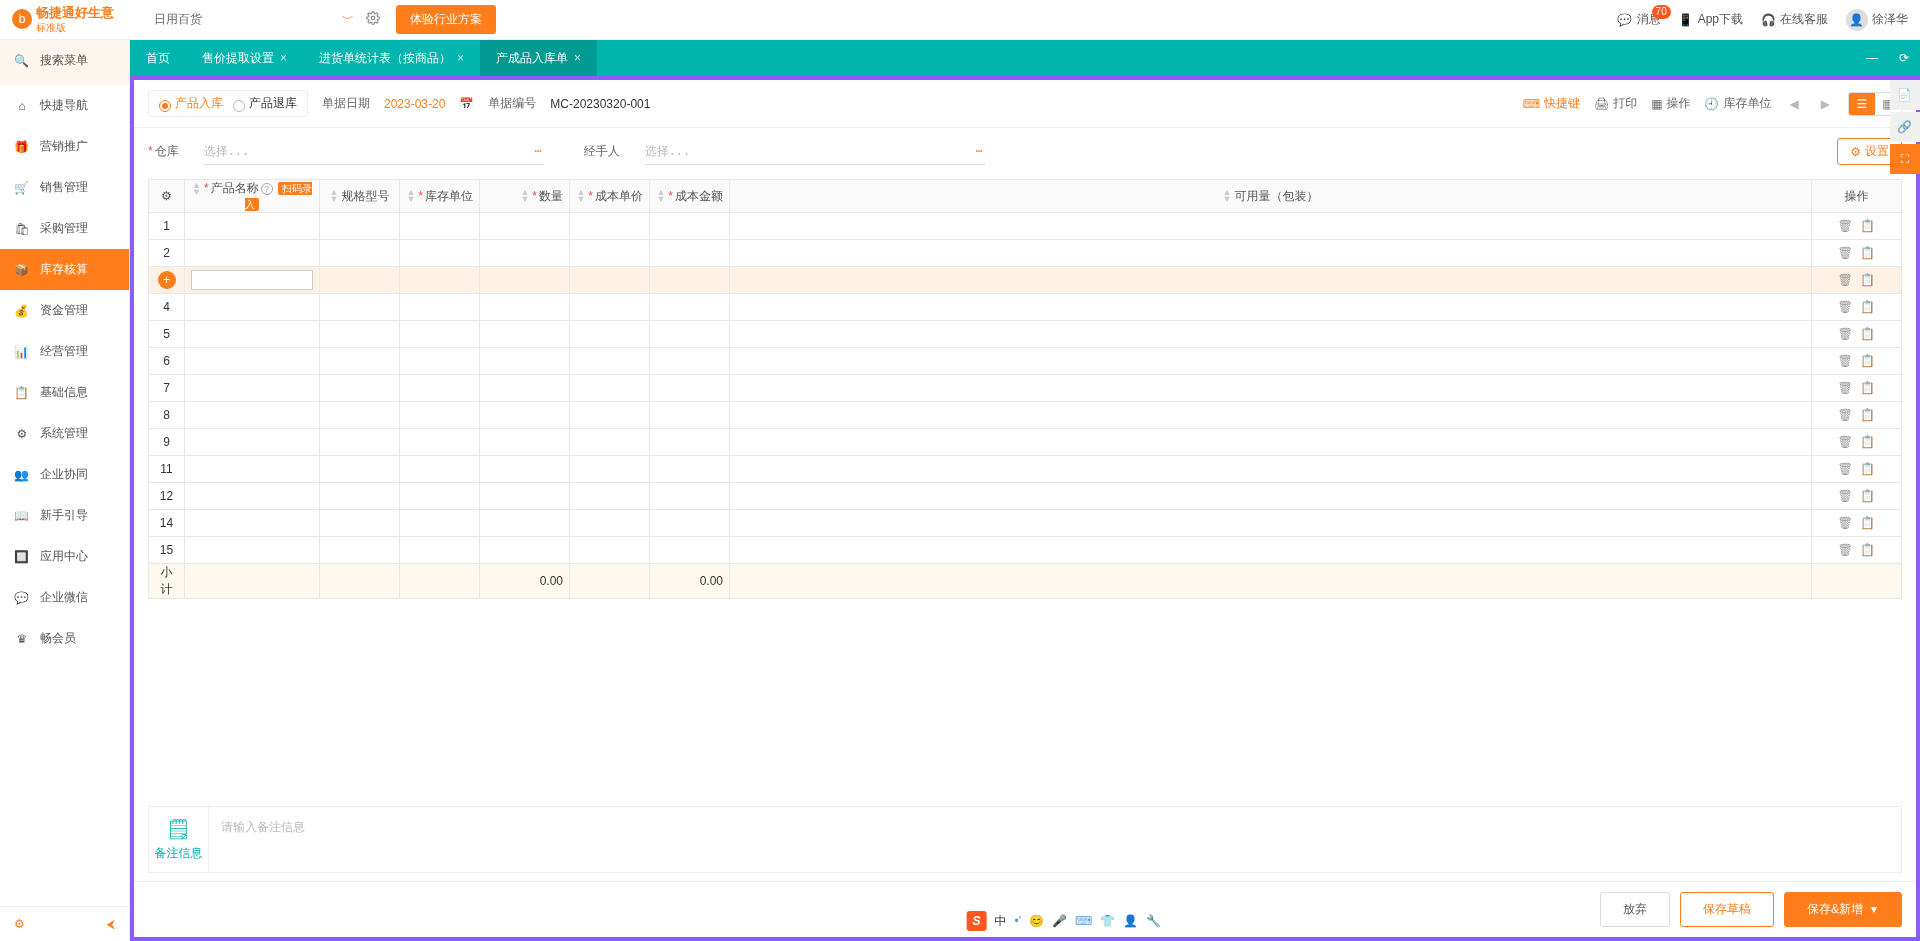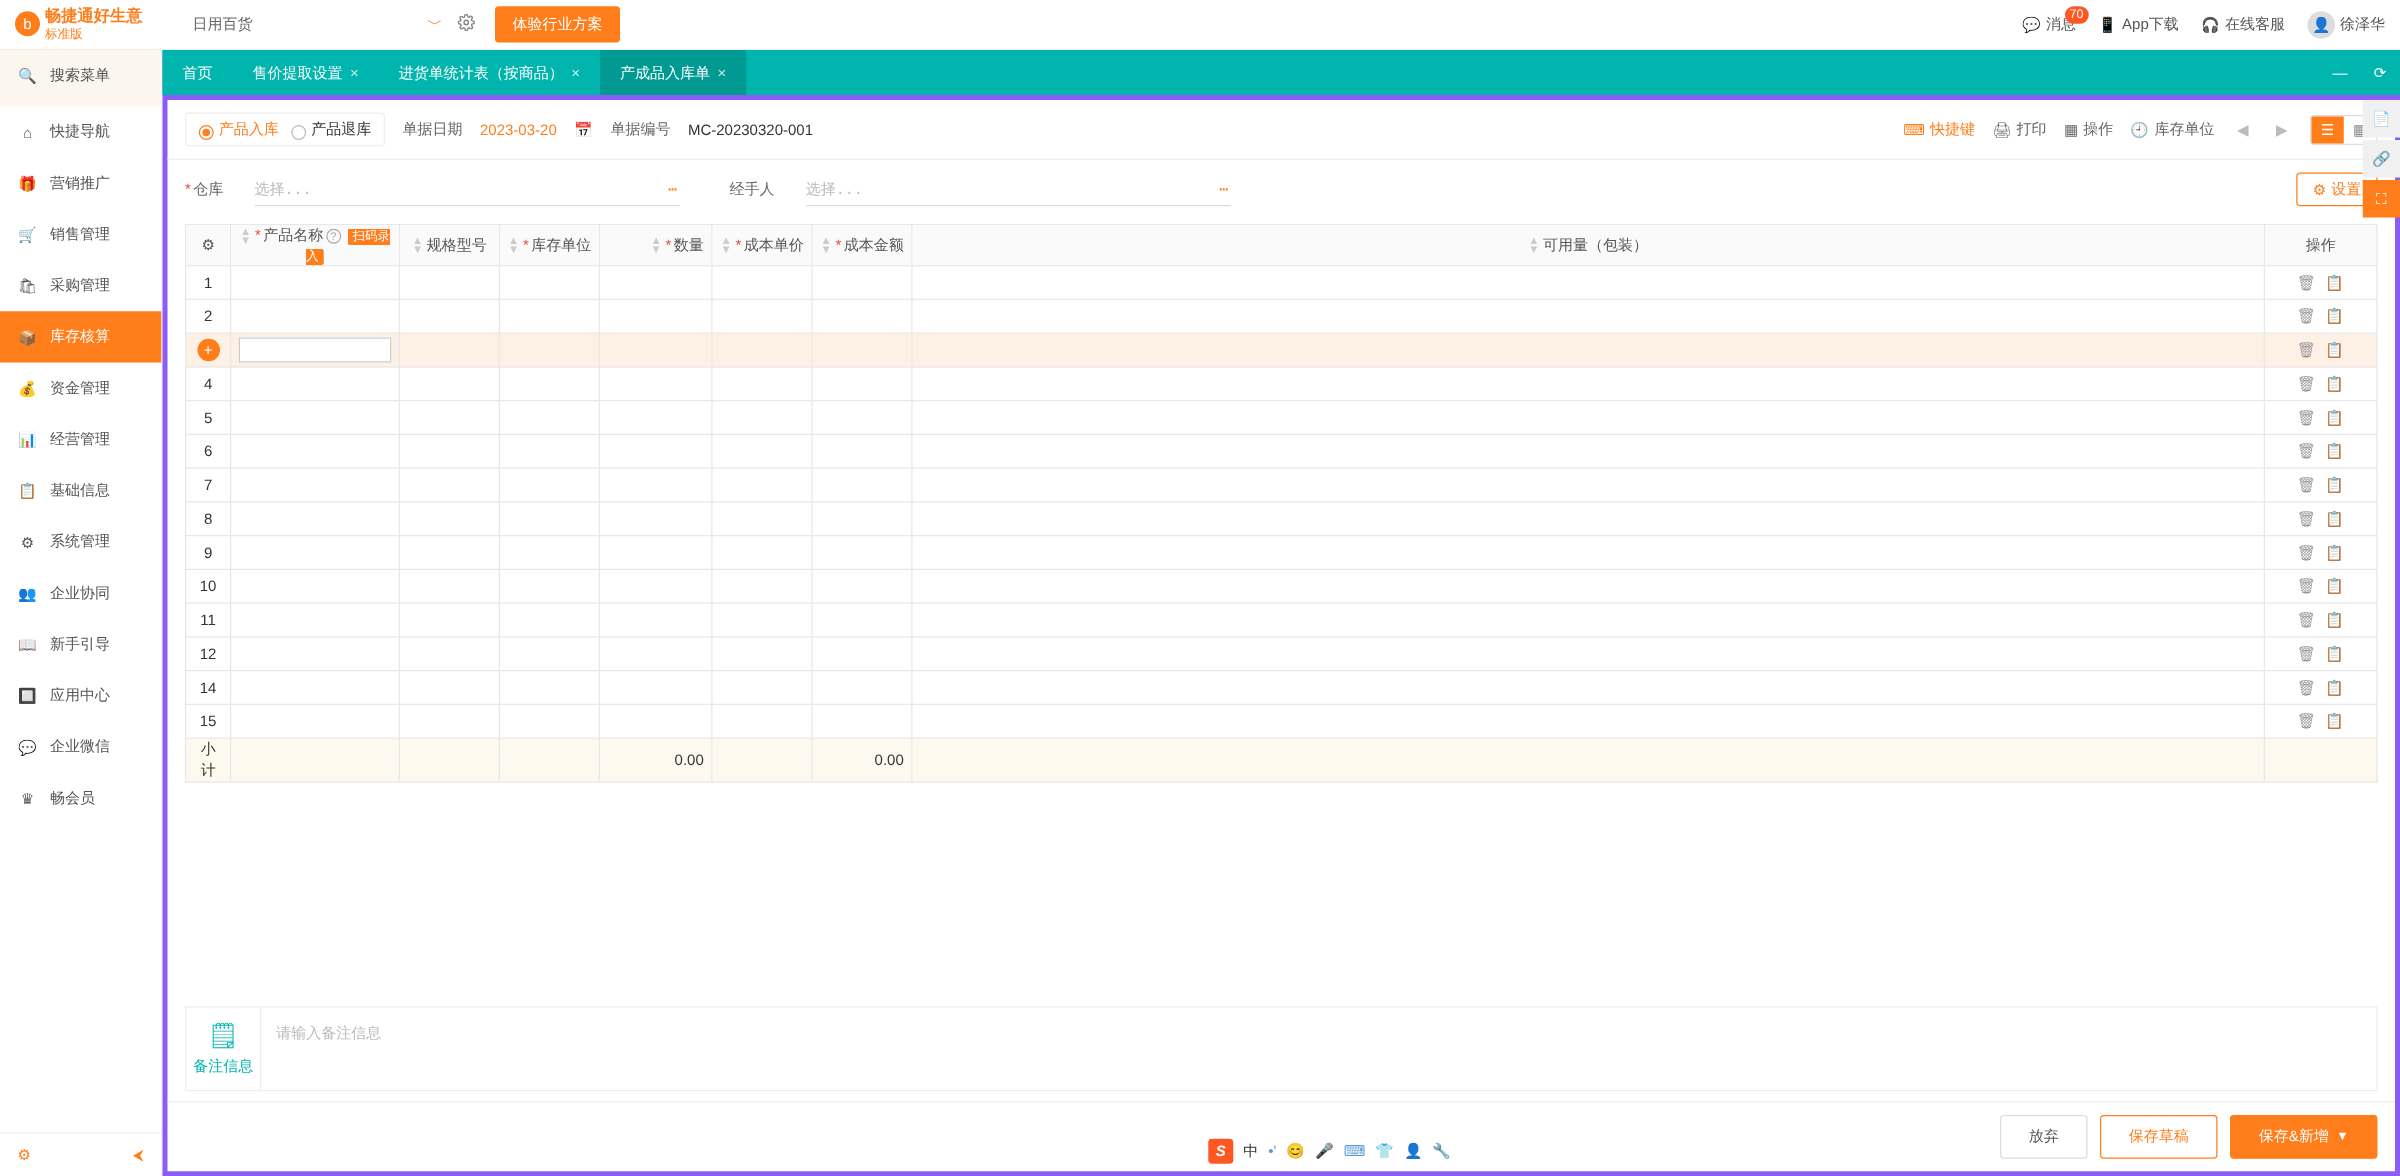--- a/index.html
+++ b/index.html
@@ -455,31 +455,20 @@
                   <td></td>
                   <td></td>
                   <td></td>
                   <td></td>
                   <td></td>
                   <td></td>
                   <td></td>
                   <td class="ct"><span class="op-icon">🗑</span><span class="op-icon">📋</span></td>
                 </tr>
                 <tr>
-                  <td class="ct">10</td>
-                  <td></td>
-                  <td></td>
-                  <td></td>
-                  <td></td>
-                  <td></td>
-                  <td></td>
-                  <td></td>
-                  <td class="ct"><span class="op-icon">🗑</span><span class="op-icon">📋</span></td>
-                </tr>
-                <tr>
                   <td class="ct">11</td>
                   <td></td>
                   <td></td>
                   <td></td>
                   <td></td>
                   <td></td>
                   <td></td>
                   <td></td>
                   <td class="ct"><span class="op-icon">🗑</span><span class="op-icon">📋</span></td>
                 </tr>

